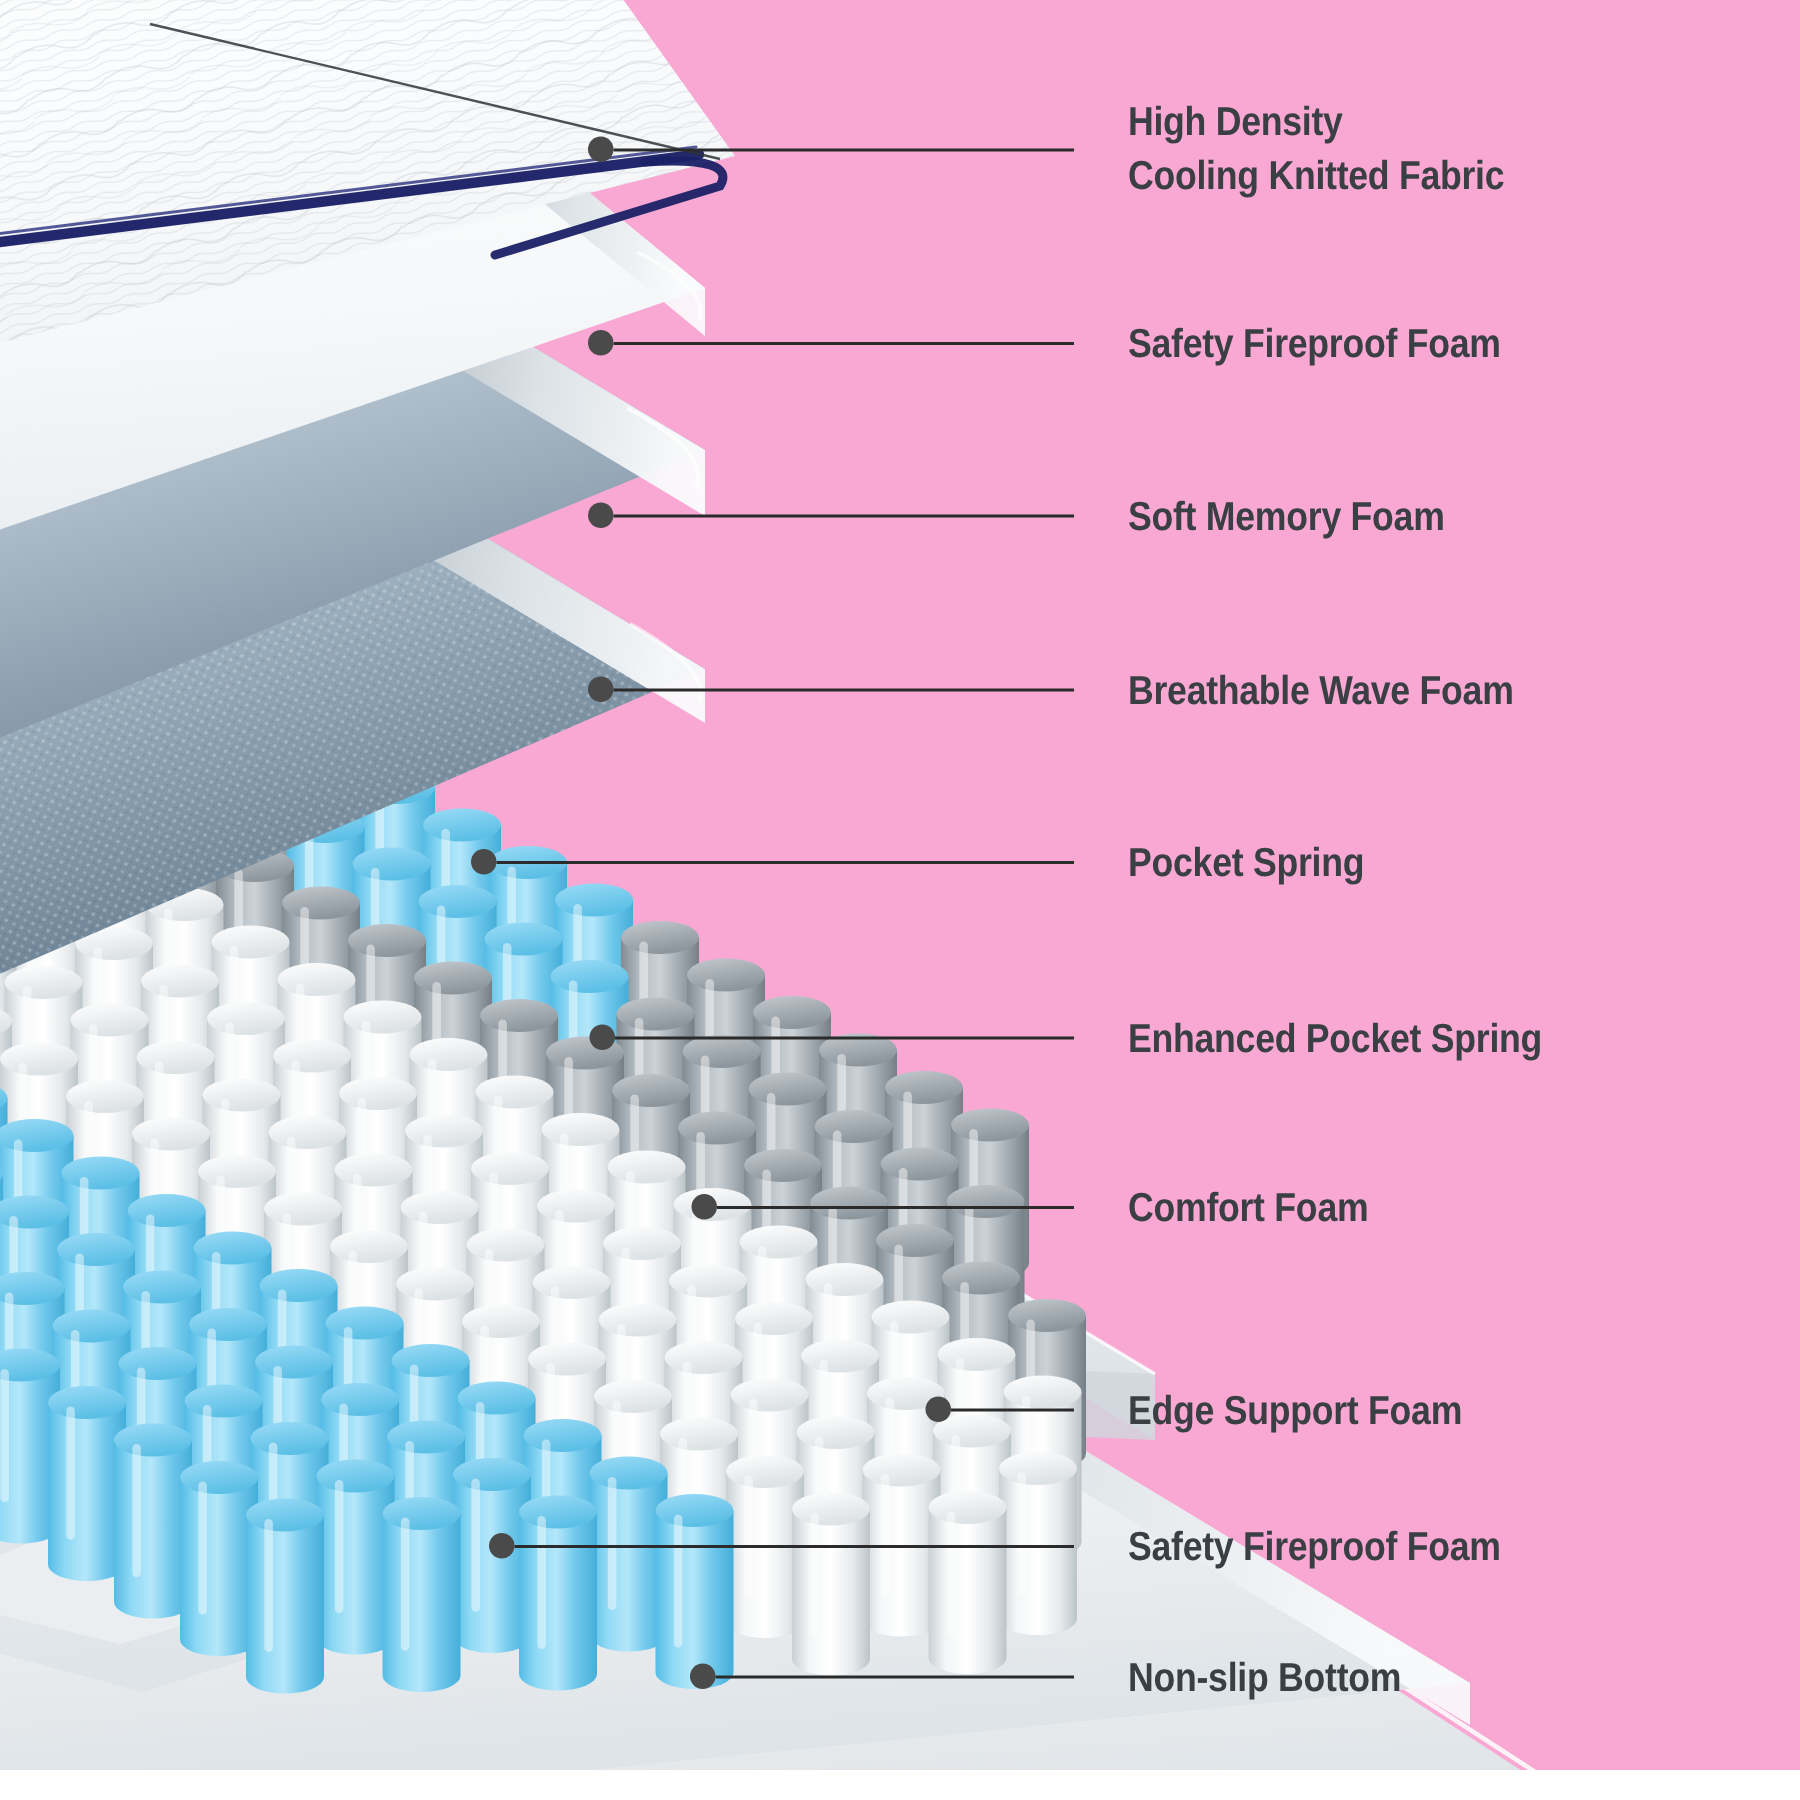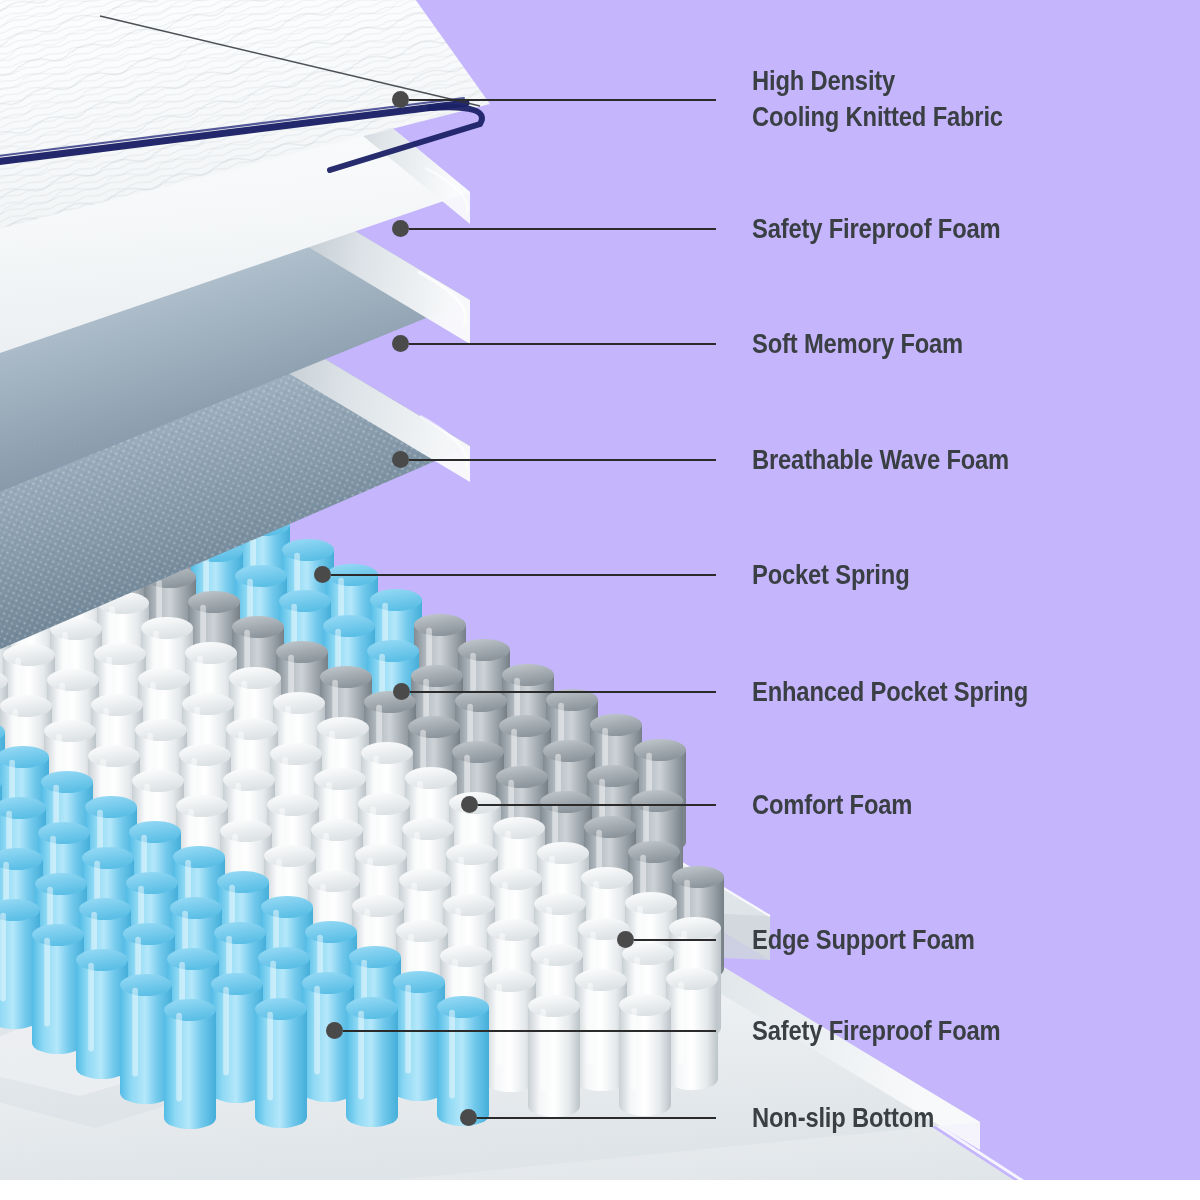--- a/index.html
+++ b/index.html
@@ -4,21 +4,21 @@
 <title>Mattress Layer Diagram</title>
 <style>
   html,body{margin:0;padding:0;background:#ffffff;}
   body{
     font-family:"Liberation Sans", sans-serif;
     -webkit-font-smoothing:antialiased;
   }
   #stage{
     position:relative;
     width:1200px;height:1180px;
-    background:#c4b5fd;
+    background:#f9a8d4;
     overflow:hidden;
   }
   #art{position:absolute;left:0;top:0;width:1200px;height:1200px;}
 
   
   .leader{position:absolute;height:2px;background:#2b2b2b;}
   .dot{
     position:absolute;width:17px;height:17px;border-radius:50%;
     background:#4a4a4a;
   }

